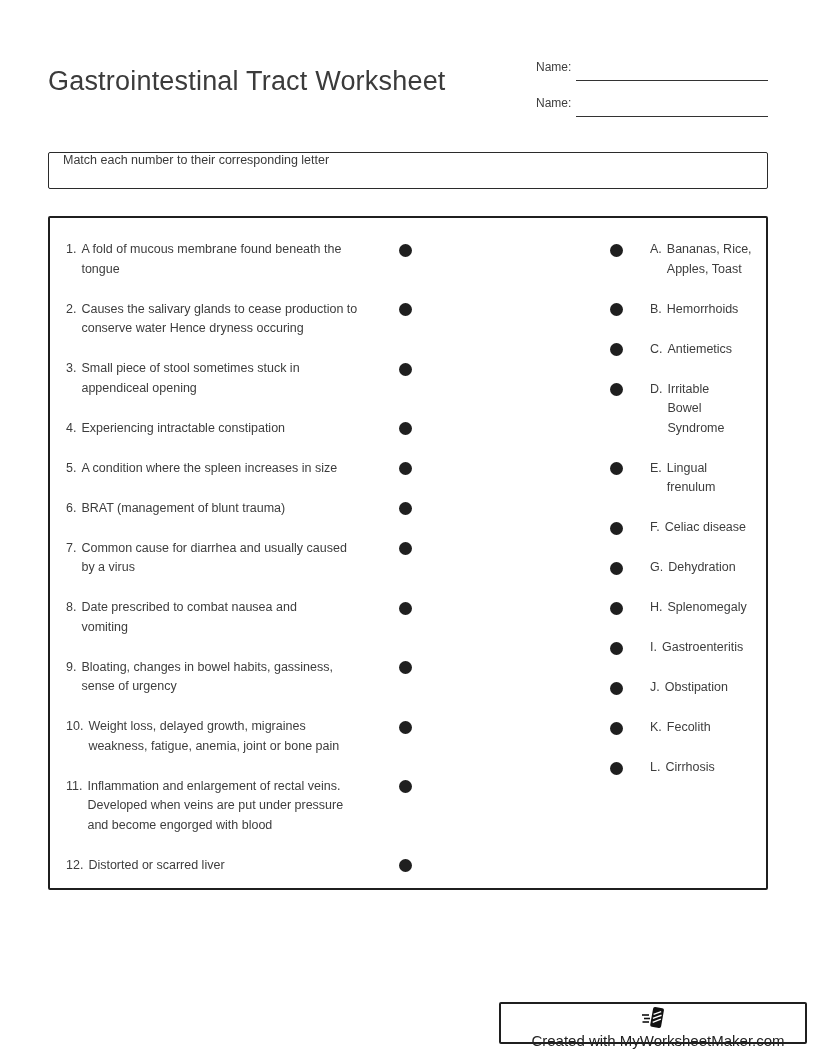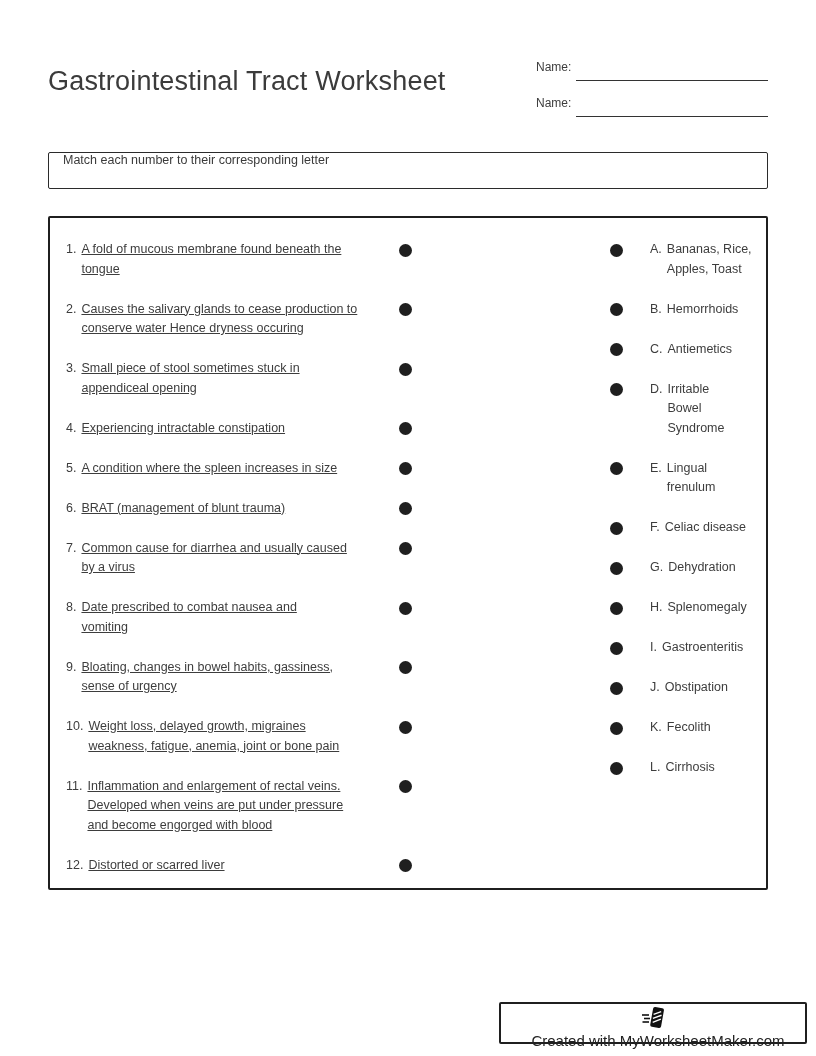--- a/index.html
+++ b/index.html
@@ -51,21 +51,21 @@
   .questions-col{width:346px;flex:none;}
   .answers-col{margin-left:198px;width:150px;flex:none;}
   .q-item{
     position:relative;
     display:flex;align-items:flex-start;
     margin-bottom:20.5px;
     font-size:12.5px;line-height:19.5px;color:#3d3d3d;
     padding-right:48px;box-sizing:border-box;width:346px;
   }
   .q-num{flex:none;margin-right:5px;white-space:nowrap;}
-  .q-text{white-space:pre-line;max-width:292px;text-decoration:underline;}
+  .q-text{white-space:pre-line;max-width:292px;}
   .dot{
     width:13px;height:13px;border-radius:50%;
     background:#1f1f1f;flex:none;
   }
   .q-item .dot{position:absolute;left:333px;top:3.5px;}
   .a-item{
     display:flex;align-items:flex-start;
     margin-bottom:20.5px;
     font-size:12.5px;line-height:19.5px;color:#3d3d3d;
   }

